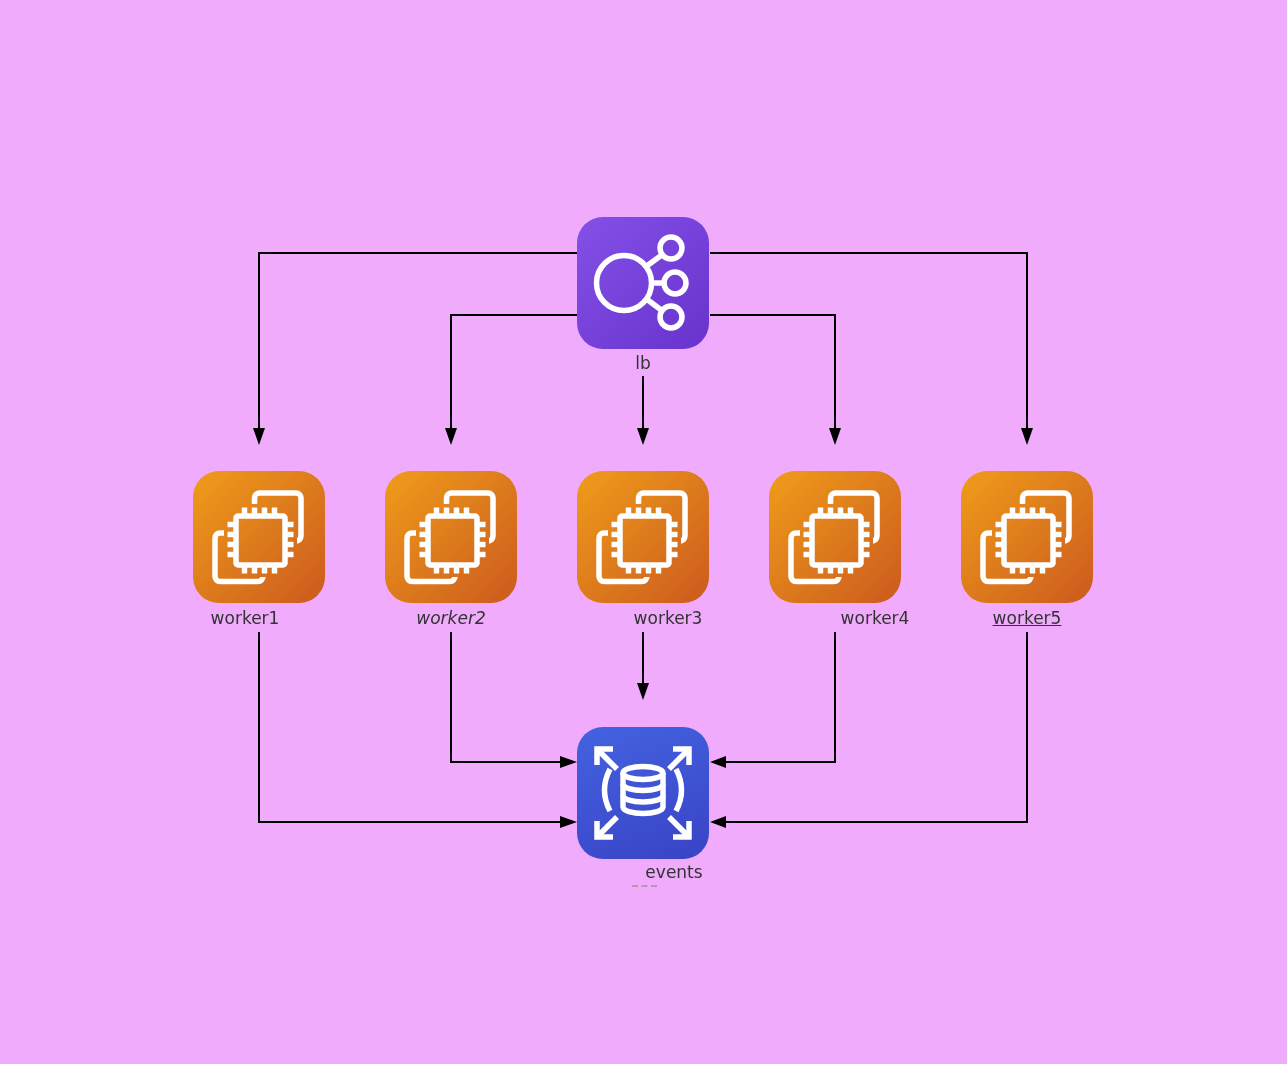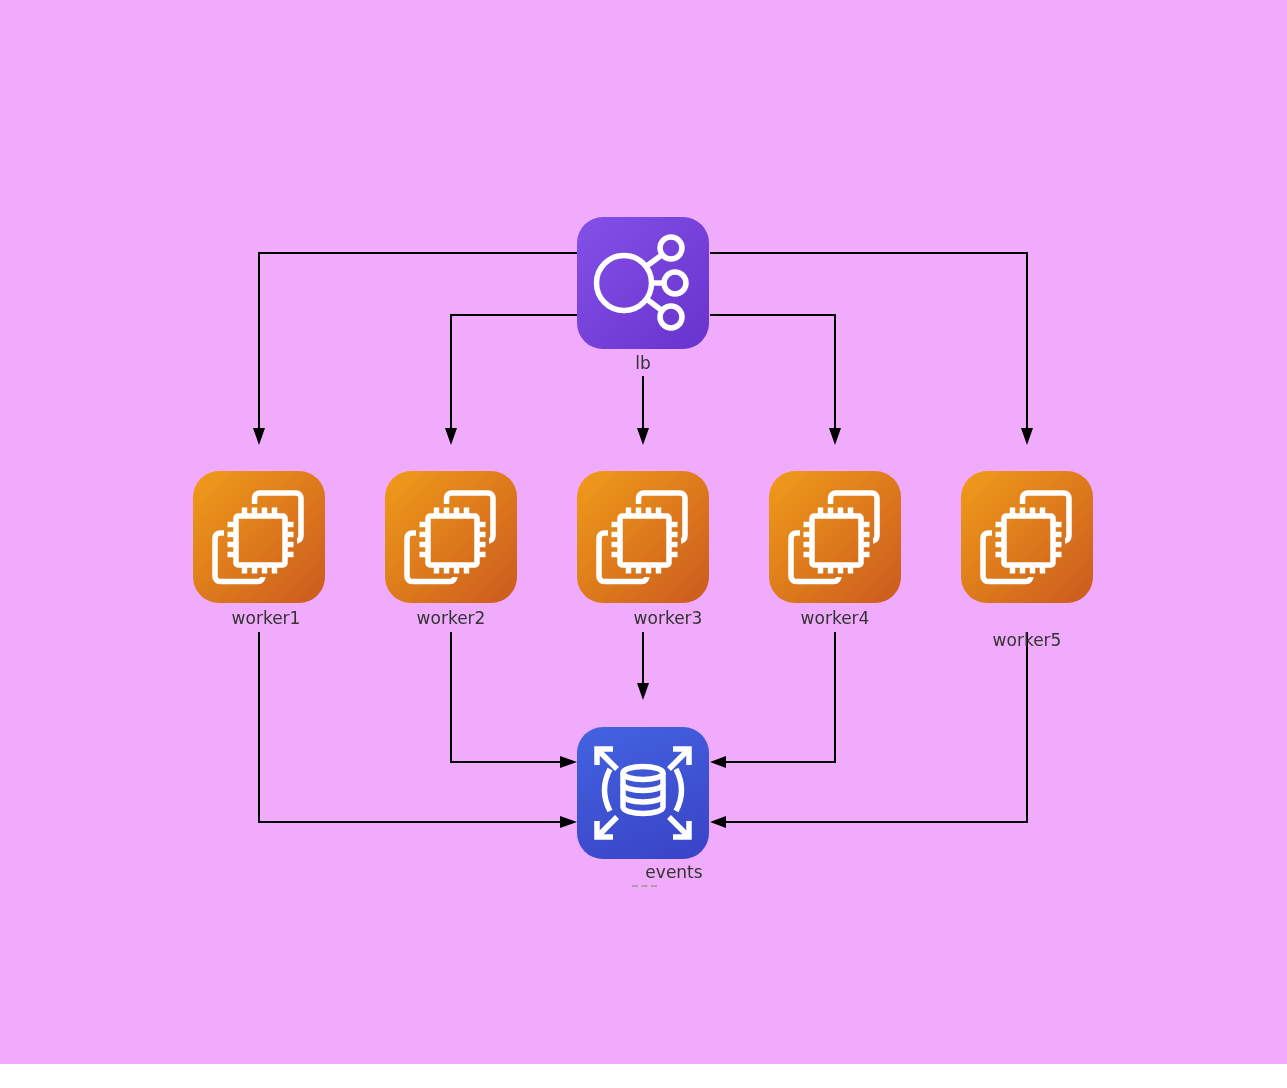--- a/index.html
+++ b/index.html
@@ -37,25 +37,25 @@
     line-height: 20px;
   }
   #pos-lb      { left: 577px; top: 217px; }
   #pos-worker1 { left: 193px; top: 471px; }
   #pos-worker2 { left: 385px; top: 471px; }
   #pos-worker3 { left: 577px; top: 471px; }
   #pos-worker4 { left: 769px; top: 471px; }
   #pos-worker5 { left: 961px; top: 471px; }
   #pos-events  { left: 577px; top: 727px; }
   #lbl-lb      { left: 577px; top: 353px; }
-  #lbl-worker1 { left: 200px; top: 608px; }
-  #lbl-worker2 { left: 385px; top: 608px; }
+  #lbl-worker1 { left: 179px; top: 608px; }
+  #lbl-worker2 { left: 385px; top: 608px; font-style: italic; }
   #lbl-worker3 { left: 602px; top: 608px; }
-  #lbl-worker4 { left: 769px; top: 608px; }
-  #lbl-worker5 { left: 961px; top: 630px; }
+  #lbl-worker4 { left: 809px; top: 608px; }
+  #lbl-worker5 { left: 961px; top: 608px; text-decoration: underline; }
   #lbl-events  { left: 608px; top: 862px; }
   .tiny-artifact {
     position: absolute;
     left: 632px; top: 885px;
     width: 25px; height: 0;
     border-top: 2px dashed #8a8a6a;
     opacity: 0.55;
   }
   .defs-holder { position: absolute; width: 0; height: 0; }
 </style>

